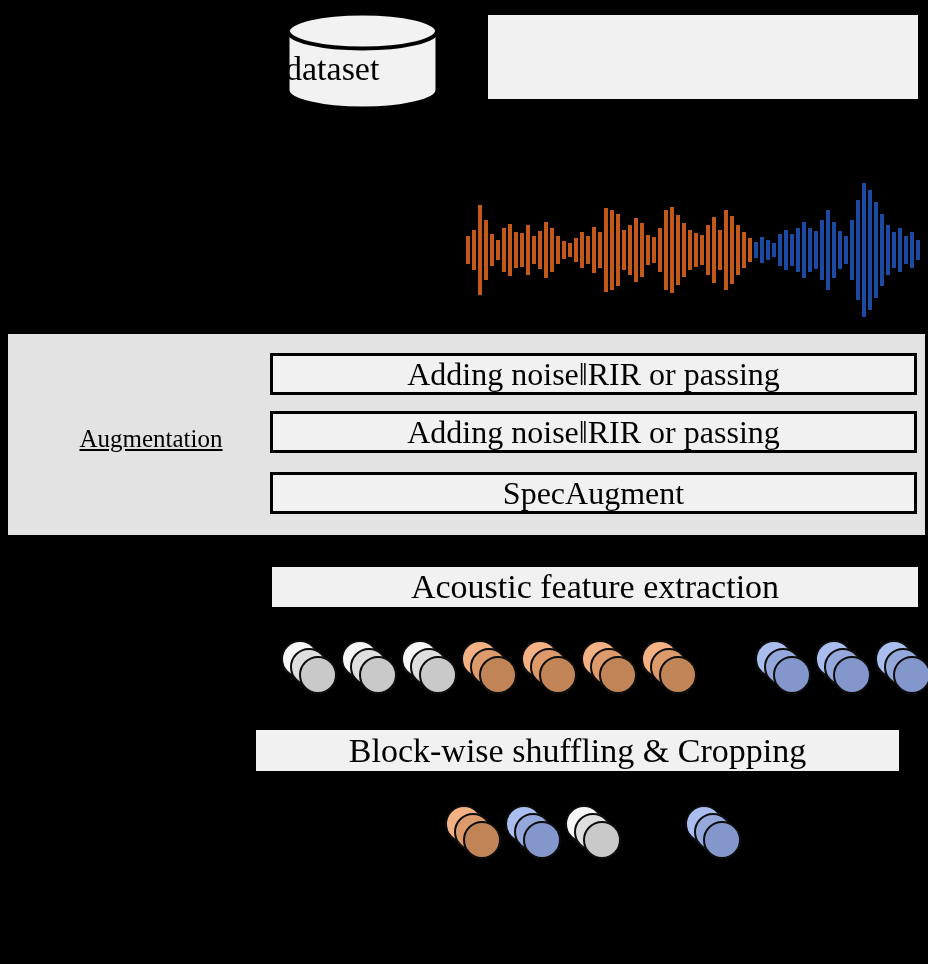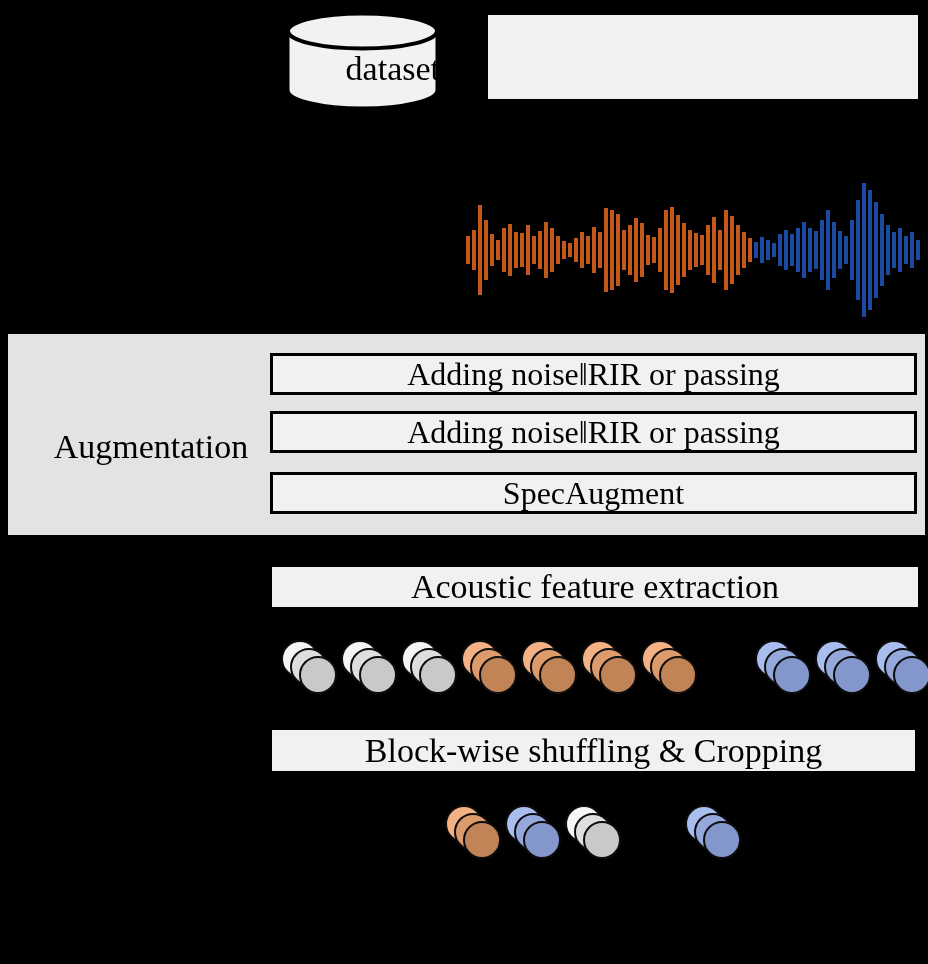--- a/index.html
+++ b/index.html
@@ -6,30 +6,30 @@
   .canvas{
     position:relative;width:928px;height:964px;background:#000;overflow:hidden;
     font-family:"Liberation Serif","DejaVu Serif",serif;color:#000;
   }
   .abs{position:absolute;}
   .panel{
     position:absolute;background:#f1f1f1;text-align:center;
     font-size:34px;white-space:nowrap;
   }
   .cyl-label{
-    position:absolute;text-align:right;font-size:34px;line-height:40px;
+    position:absolute;text-align:left;font-size:34px;line-height:40px;
   }
   .two-line{
     display:flex;flex-direction:column;justify-content:center;
     font-size:35px;line-height:41px;
   }
   .aug-outer{position:absolute;background:#e3e3e3;}
   .aug-label{
-    position:absolute;left:18px;top:12px;width:250px;height:100%;
-    display:flex;align-items:center;justify-content:center;font-size:34px;
+    position:absolute;left:18px;top:4px;width:250px;height:100%;
+    display:flex;align-items:center;justify-content:center;font-size:25px;text-decoration:underline;
   }
   .aug-step{
     position:absolute;left:262px;width:647px;height:42px;
     background:#f1f1f1;border:3px solid #000;box-sizing:border-box;
     text-align:center;font-size:32px;line-height:36px;white-space:nowrap;
   }
   .wavebar{position:absolute;width:4px;}
   .stack-circle{
     position:absolute;width:38px;height:38px;border-radius:50%;
     border:2px solid #0d0d0d;box-sizing:border-box;
@@ -177,16 +177,16 @@
       <div class="stack-circle" style="left: 514px; top: 813px; width: 38px; height: 38px; background: rgb(148, 168, 220);"></div>
       <div class="stack-circle" style="left: 523px; top: 821px; width: 38px; height: 38px; background: rgb(131, 151, 204);"></div>
       <div class="stack-circle" style="left: 565px; top: 805px; width: 38px; height: 38px; background: rgb(246, 246, 246);"></div>
       <div class="stack-circle" style="left: 574px; top: 813px; width: 38px; height: 38px; background: rgb(223, 223, 223);"></div>
       <div class="stack-circle" style="left: 583px; top: 821px; width: 38px; height: 38px; background: rgb(201, 201, 201);"></div>
       <div class="stack-circle" style="left: 685px; top: 805px; width: 38px; height: 38px; background: rgb(169, 189, 238);"></div>
       <div class="stack-circle" style="left: 694px; top: 813px; width: 38px; height: 38px; background: rgb(148, 168, 220);"></div>
       <div class="stack-circle" style="left: 703px; top: 821px; width: 38px; height: 38px; background: rgb(131, 151, 204);"></div>
     </div>
 
-  <div class="panel" style="left:272px;top:730px;width:643px;height:41px;line-height:41px;">Block-wise shuffling &amp; Cropping</div>
+  <div class="panel" style="left:256px;top:730px;width:643px;height:41px;line-height:41px;">Block-wise shuffling &amp; Cropping</div>
 
 
 </div>
 
 </body></html>

